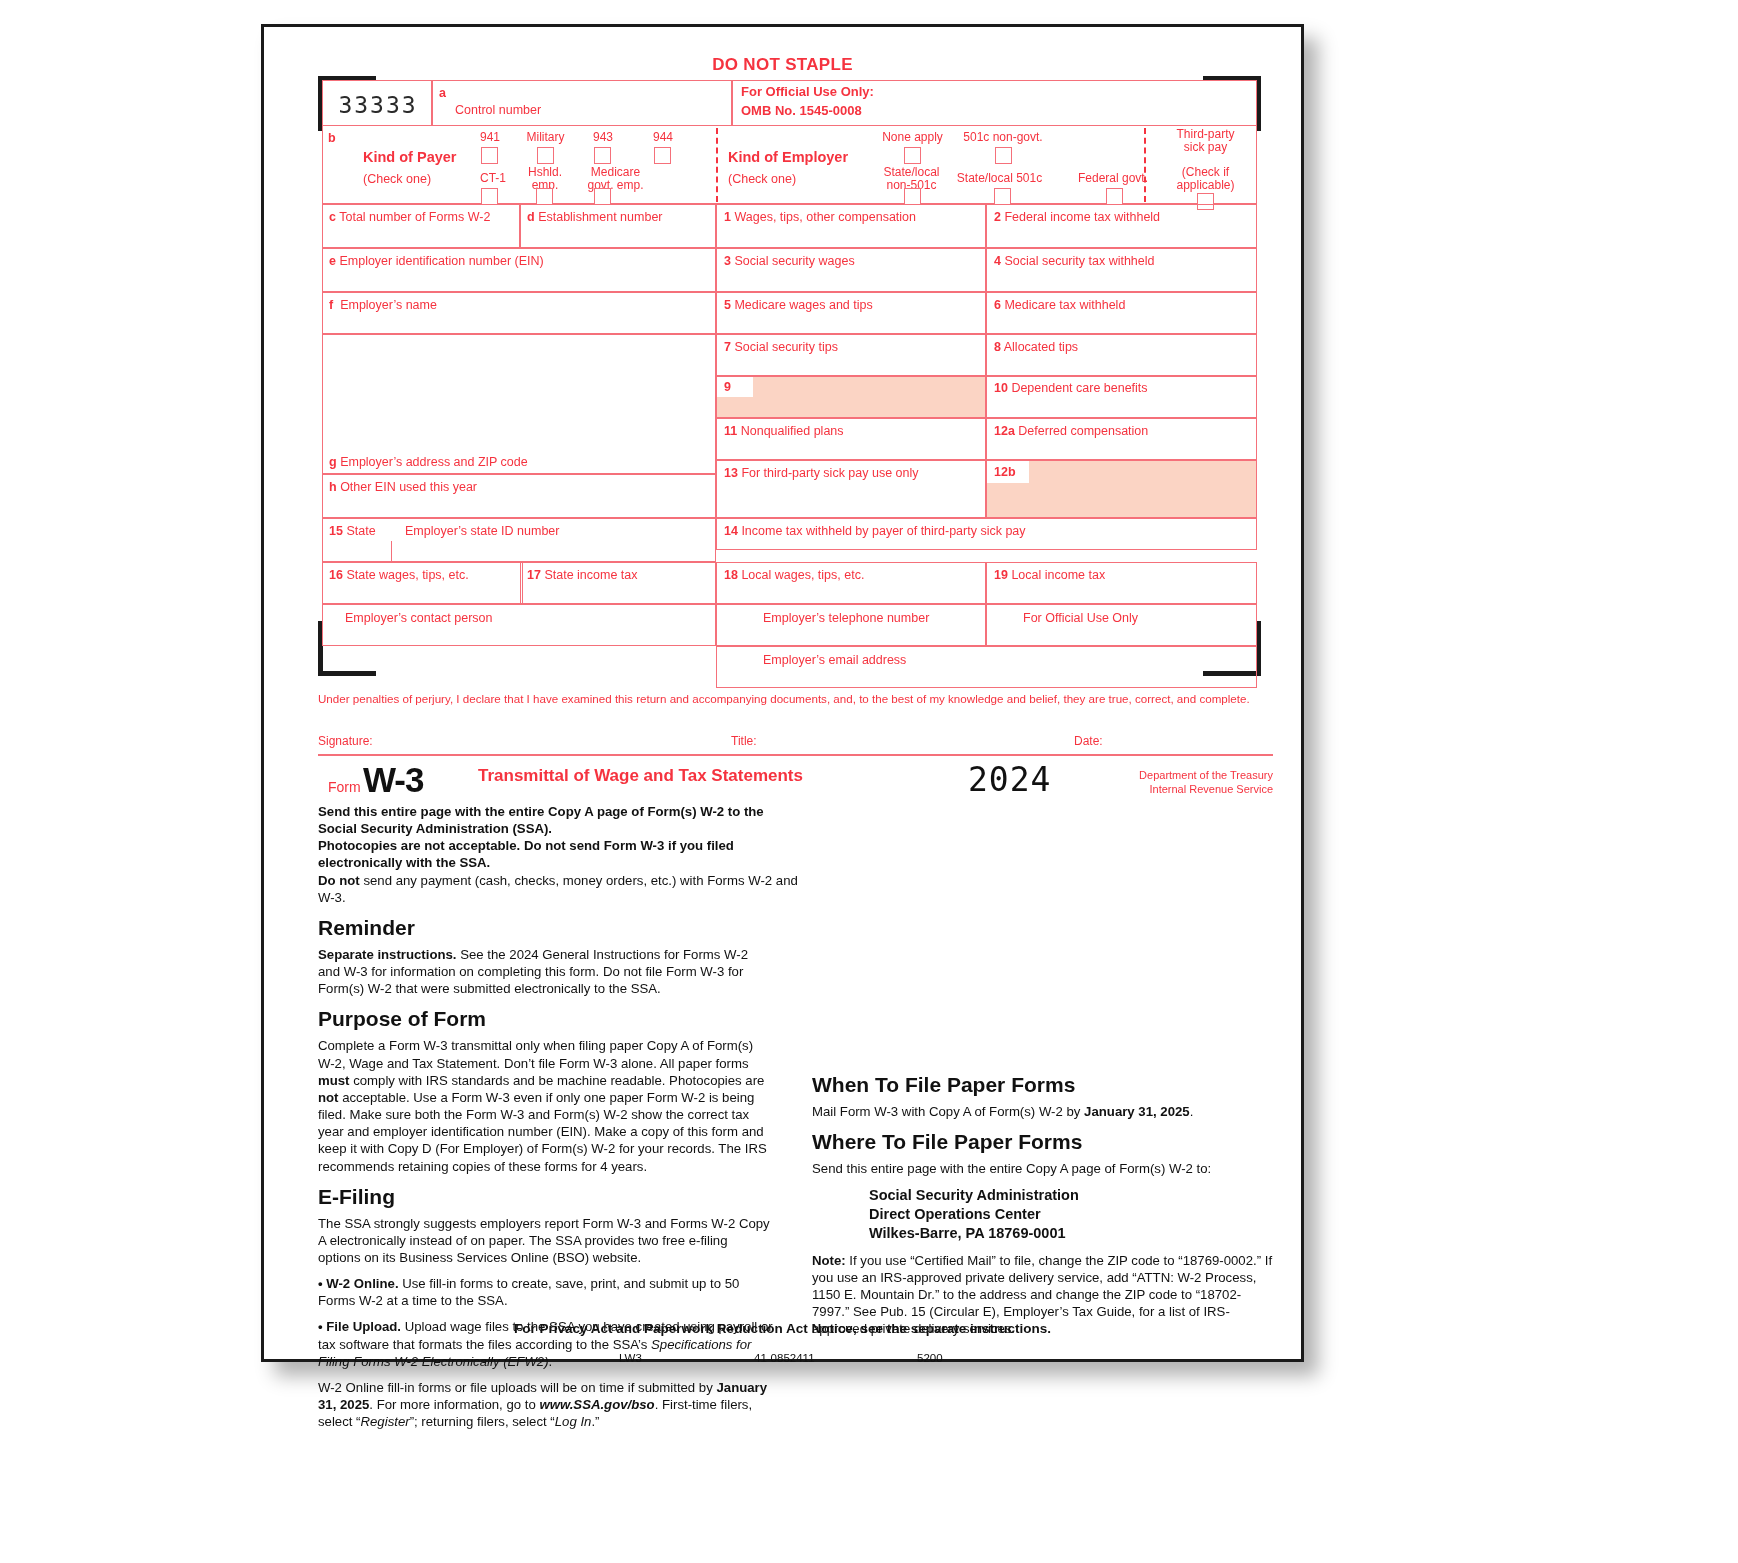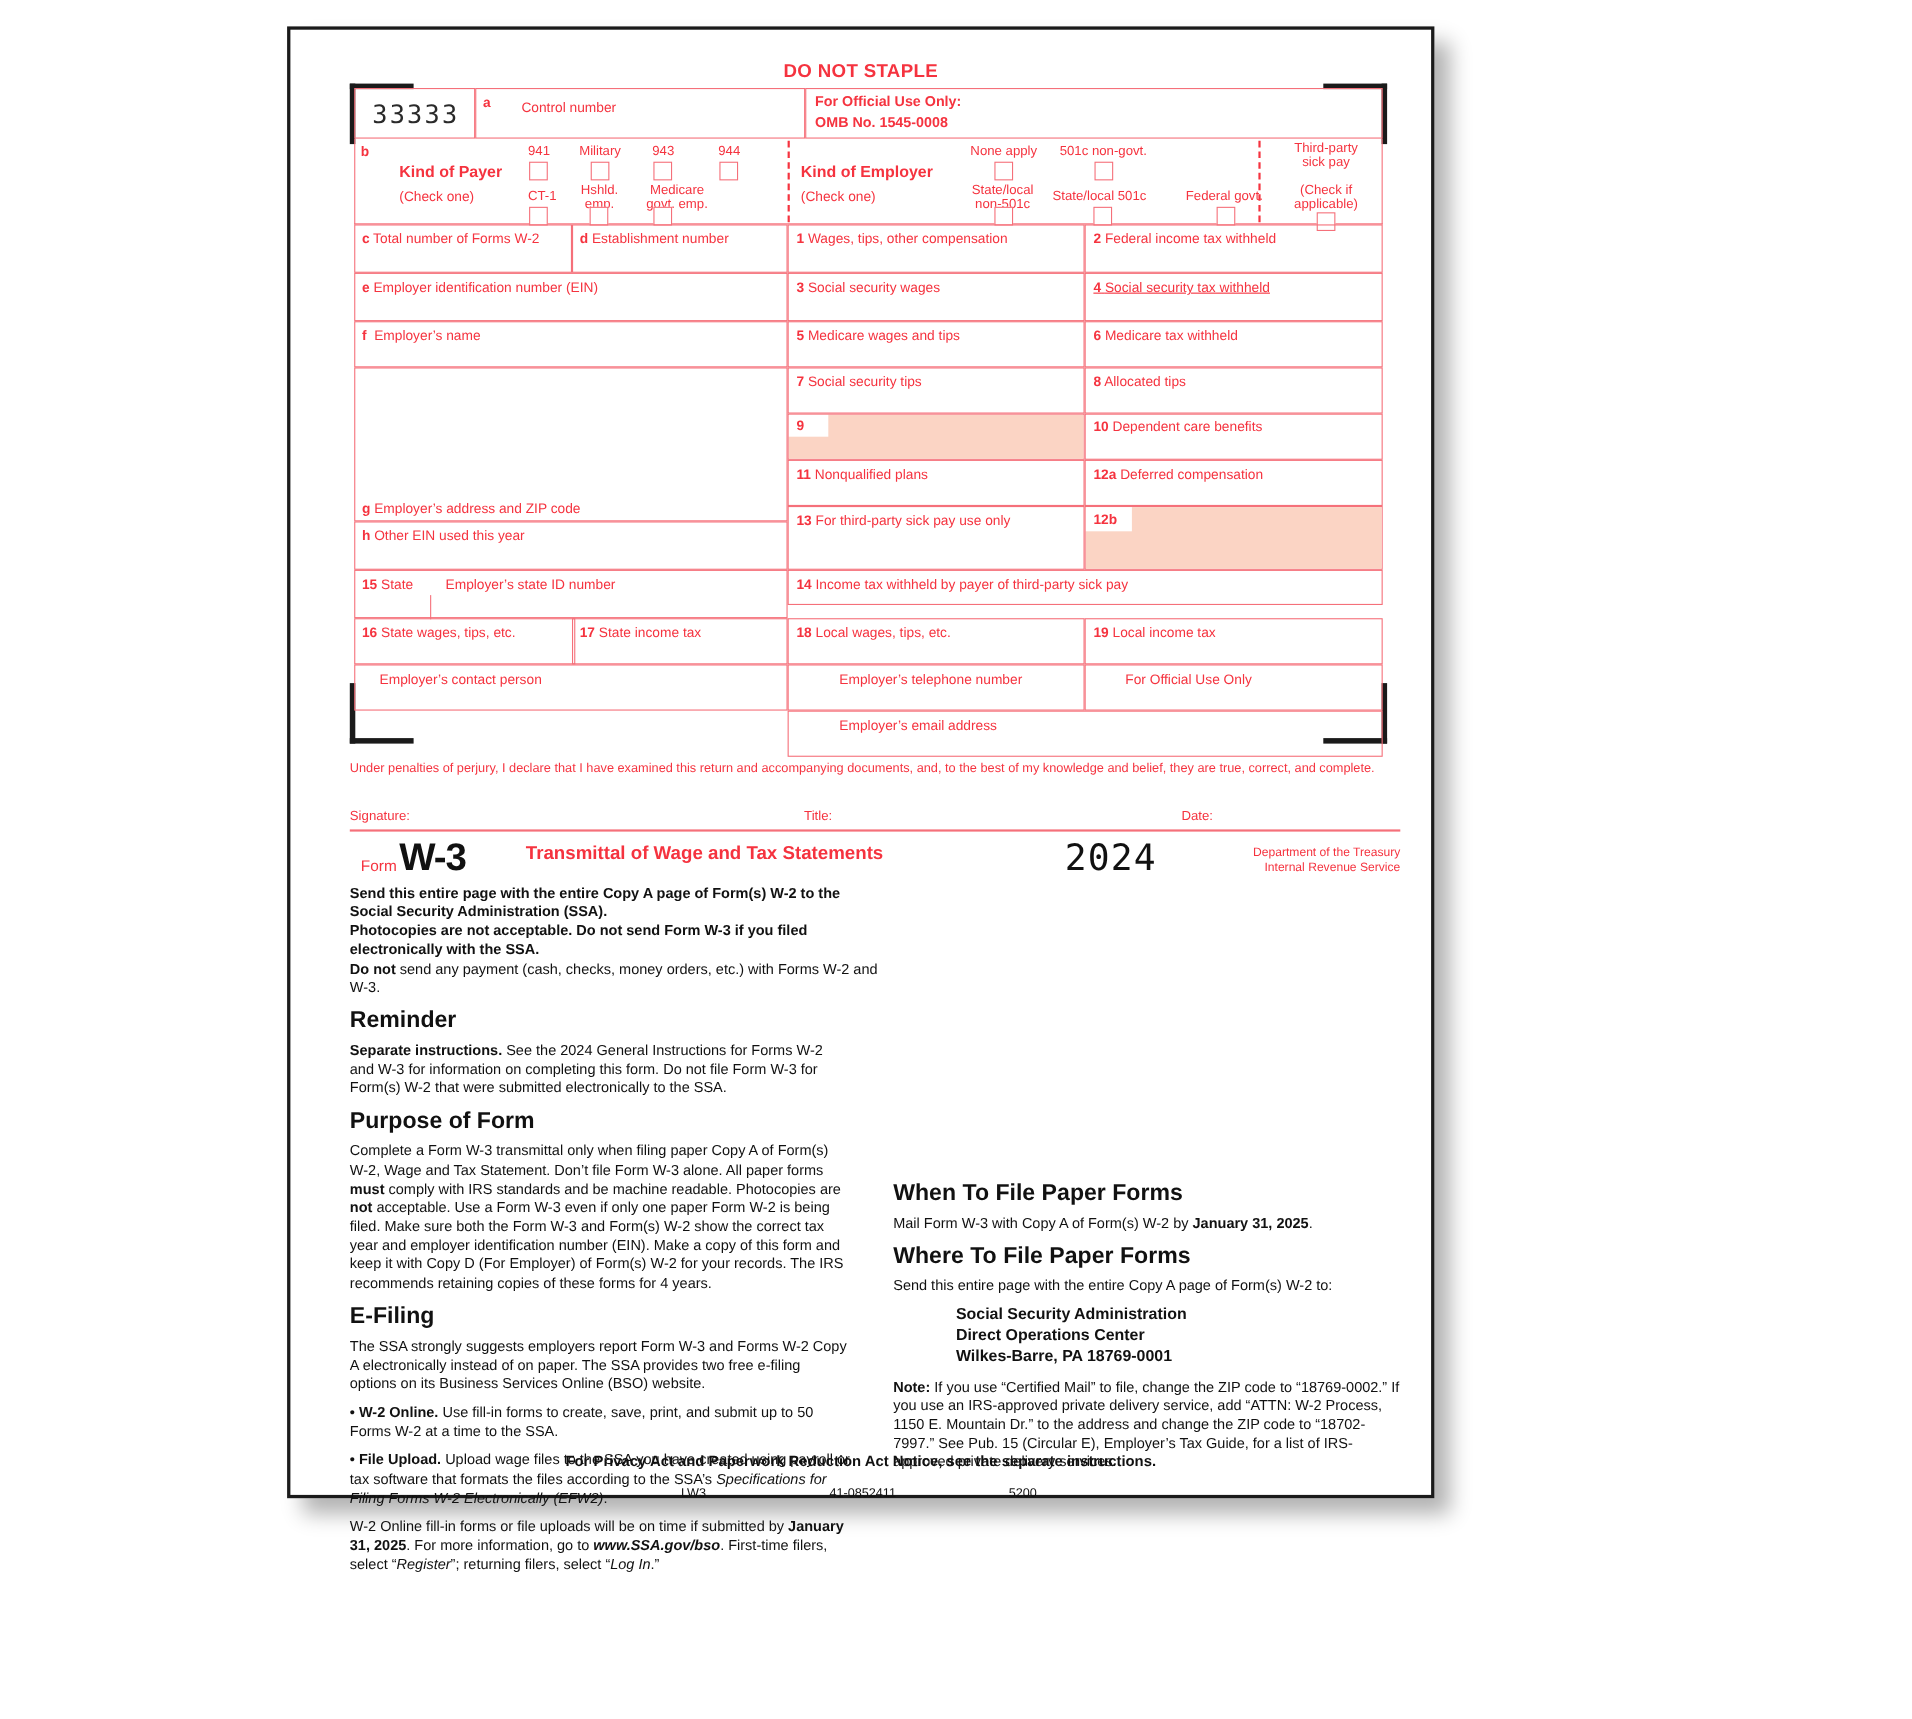--- a/index.html
+++ b/index.html
@@ -92,21 +92,21 @@
       <div class="corner" style="left:0px;top:545px;width:5px;height:55px;"></div>
       <div class="corner" style="left:0px;top:595px;width:58px;height:5px;"></div>
       <div class="corner" style="left:938px;top:545px;width:5px;height:55px;"></div>
       <div class="corner" style="left:885px;top:595px;width:58px;height:5px;"></div>
 
       <div class="cell" style="left:4px;top:4px;width:110px;height:46px;">
         <div id="ctlnum" style="left:0;top:11px;width:110px;">33333</div>
       </div>
       <div class="cell" style="left:114px;top:4px;width:300px;height:46px;">
         <span class="lbl bnum" style="left:6px;top:5px;">a</span>
-        <span class="lbl" style="left:22px;top:10px;margin-left:19px;">Control number</span>
+        <span class="lbl" style="left:22px;top:22px;">Control number</span>
       </div>
       <div class="cell" style="left:414px;top:4px;width:525px;height:46px;">
         <span class="lbl bnum" style="left:8px;top:4px;font-size:13px;">For Official Use Only:</span>
         <span class="lbl bnum" style="left:8px;top:23px;font-size:13px;">OMB No. 1545-0008</span>
       </div>
 
       <div class="cell" style="left:4px;top:50px;width:935px;height:78px;border-top:none;"></div>
       <div class="vdash" style="left:398px;top:52px;height:74px;"></div>
       <div class="vdash" style="left:826px;top:52px;height:74px;"></div>
 
@@ -162,21 +162,21 @@
         <span class="lbl" style="left:7px;top:5px;"><b class="bnum">2</b> <span>Federal income tax withheld</span></span>
       </div>
 
       <div class="cell" style="left:4px;top:172px;width:394px;height:44px;">
         <span class="lbl" style="left:6px;top:5px;"><b class="bnum">e</b> <span>Employer identification number (EIN)</span></span>
       </div>
       <div class="cell" style="left:398px;top:172px;width:270px;height:44px;">
         <span class="lbl" style="left:7px;top:5px;"><b class="bnum">3</b> <span>Social security wages</span></span>
       </div>
       <div class="cell" style="left:668px;top:172px;width:271px;height:44px;">
-        <span class="lbl" style="left:7px;top:5px;text-decoration:underline;"><b class="bnum">4</b> <span>Social security tax withheld</span></span>
+        <span class="lbl" style="left:7px;top:5px;"><b class="bnum">4</b> <span>Social security tax withheld</span></span>
       </div>
 
       <div class="cell" style="left:4px;top:216px;width:394px;height:42px;">
         <span class="lbl" style="left:6px;top:5px;"><b class="bnum">f</b>&nbsp; <span>Employer’s name</span></span>
       </div>
       <div class="cell" style="left:398px;top:216px;width:270px;height:42px;">
         <span class="lbl" style="left:7px;top:5px;"><b class="bnum">5</b> <span>Medicare wages and tips</span></span>
       </div>
       <div class="cell" style="left:668px;top:216px;width:271px;height:42px;">
         <span class="lbl" style="left:7px;top:5px;"><b class="bnum">6</b> <span>Medicare tax withheld</span></span>

